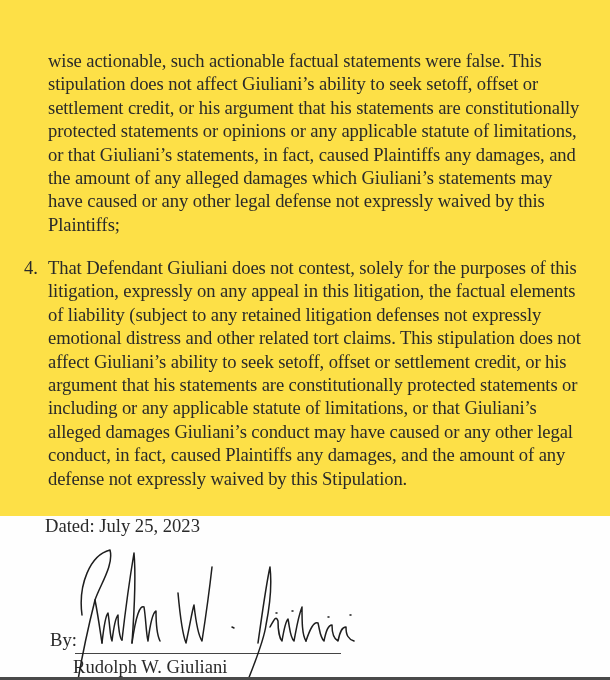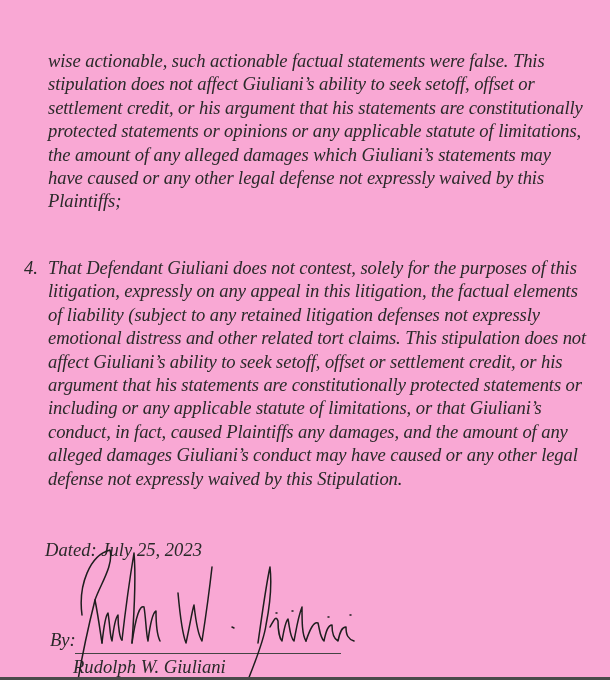--- a/index.html
+++ b/index.html
@@ -2,59 +2,60 @@
 <html><head>
 <meta charset="utf-8">
 <style>
   html, body { margin: 0; padding: 0; }
   body {
     width: 610px; height: 680px; overflow: hidden; position: relative;
     background: #fefefe;
     font-family: "Liberation Serif", "DejaVu Serif", serif;
     color: #2a2a2a;
   }
-  .page { position: absolute; left: 0; top: 0; width: 610px; height: 677px; background: #f9a8d4; font-style: italic; }
+  .page { position: absolute; left: 0; top: 0; width: 610px; height: 516px; background: #fde047; }
   .para { position: absolute; left: 48px; font-size: 18.6px; line-height: 23.4px; white-space: nowrap; letter-spacing: -0.1px; }
   .para .line { display: block; }
   #p3 { top: 49px; }
   #p4 { top: 256px; left: 48px; }
   .num { position: absolute; left: 24px; top: 256px; font-size: 18.6px; line-height: 23.4px; }
-  .dated { position: absolute; left: 45px; top: 538px; font-size: 18.6px; line-height: 23px; white-space: nowrap; }
+  .dated { position: absolute; left: 45px; top: 514px; font-size: 18.6px; line-height: 23px; white-space: nowrap; }
   .by { position: absolute; left: 50px; top: 628px; font-size: 18.6px; line-height: 23px; }
   .sig-line { position: absolute; left: 75px; top: 653px; width: 266px; height: 1px; background: #444; }
   .signer { position: absolute; left: 73px; top: 656px; font-size: 18.6px; line-height: 22px; white-space: nowrap; }
   .signature { position: absolute; left: 70px; top: 545px; width: 290px; height: 135px; }
   .bottom-bar { position: absolute; left: 0; top: 677px; width: 610px; height: 3px; background: #4a4a4a; }
 </style>
 </head>
 <body>
 
 <div class="page">
 
   <div class="para" id="p3">
     <span class="line">wise actionable, such actionable factual statements were false.  This</span>
     <span class="line">stipulation does not affect Giuliani’s ability to seek setoff, offset or</span>
     <span class="line">settlement credit, or his argument that his statements are constitutionally</span>
     <span class="line">protected statements or opinions or any applicable statute of limitations,</span>
+    <span class="line">or that Giuliani’s statements, in fact, caused Plaintiffs any damages, and</span>
     <span class="line">the amount of any alleged damages which Giuliani’s statements may</span>
     <span class="line">have caused or any other legal defense not expressly waived by this</span>
     <span class="line">Plaintiffs;</span>
   </div>
 
   <span class="num">4.</span>
   <div class="para" id="p4">
     <span class="line">That Defendant Giuliani does not contest, solely for the purposes of this</span>
     <span class="line">litigation, expressly on any appeal in this litigation, the factual elements</span>
     <span class="line">of liability (subject to any retained litigation defenses not expressly</span>
     <span class="line">emotional distress and other related tort claims.  This stipulation does not</span>
     <span class="line">affect Giuliani’s ability to seek setoff, offset or settlement credit, or his</span>
     <span class="line">argument that his statements are constitutionally protected statements or</span>
     <span class="line">including or any applicable statute of limitations, or  that Giuliani’s</span>
+    <span class="line">alleged damages Giuliani’s conduct may have caused or any other legal</span>
     <span class="line">conduct, in fact, caused Plaintiffs any damages, and the amount of any</span>
-    <span class="line">alleged damages Giuliani’s conduct may have caused or any other legal</span>
     <span class="line">defense not expressly waived by this Stipulation.</span>
   </div>
 
   <div class="dated">Dated:  July 25, 2023</div>
   <div class="by">By:</div>
   <div class="sig-line"></div>
   <div class="signer">Rudolph W. Giuliani</div>
 
   <svg class="signature" viewBox="0 0 290 135" fill="none" stroke="#1e1e1e" stroke-width="1.5" stroke-linecap="round" stroke-linejoin="round">
 

